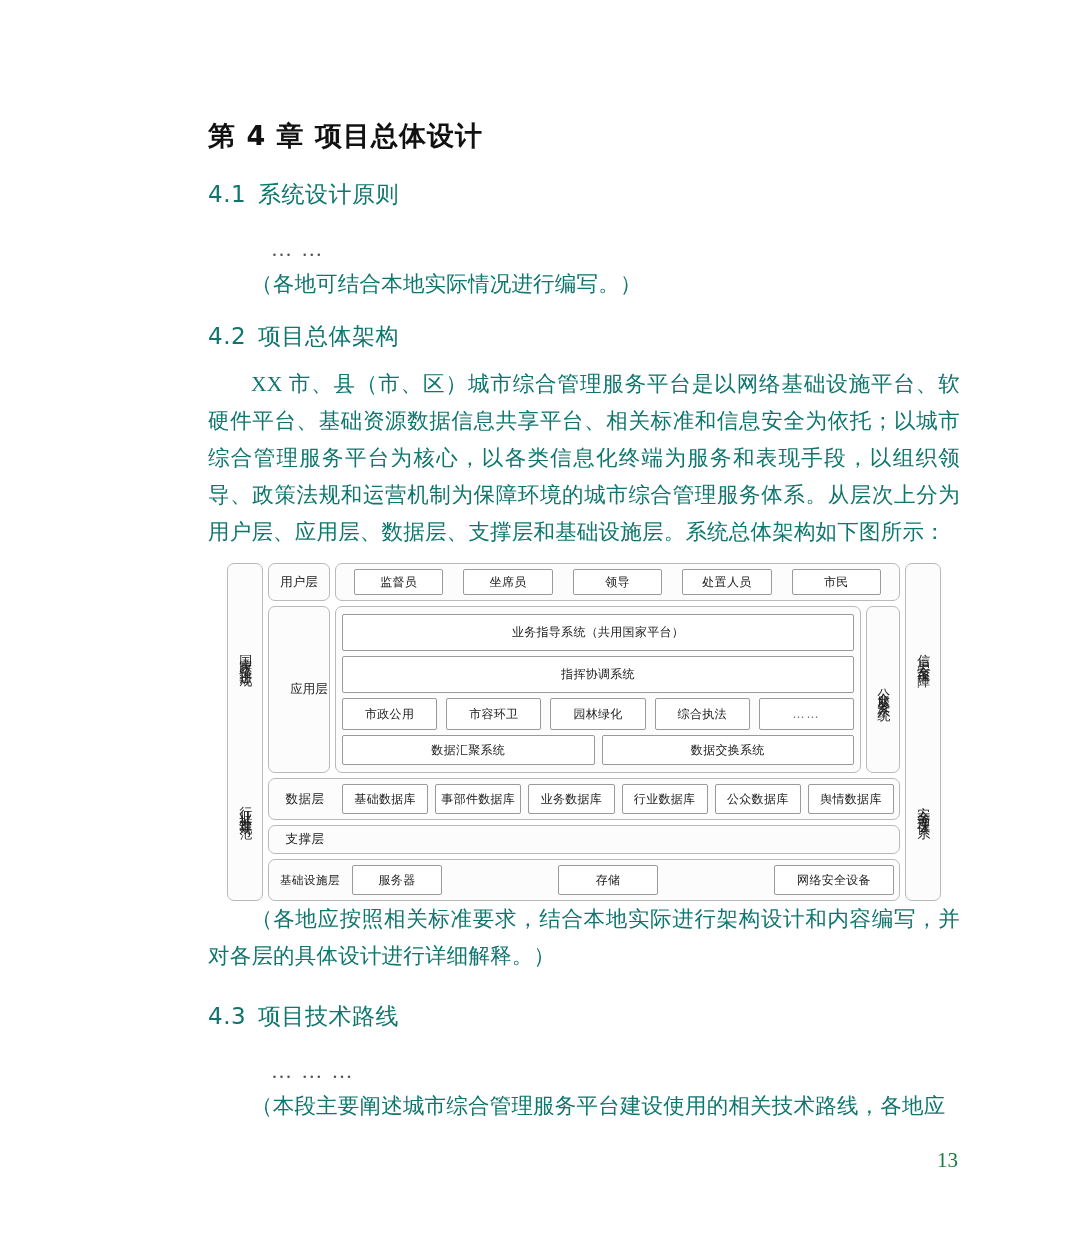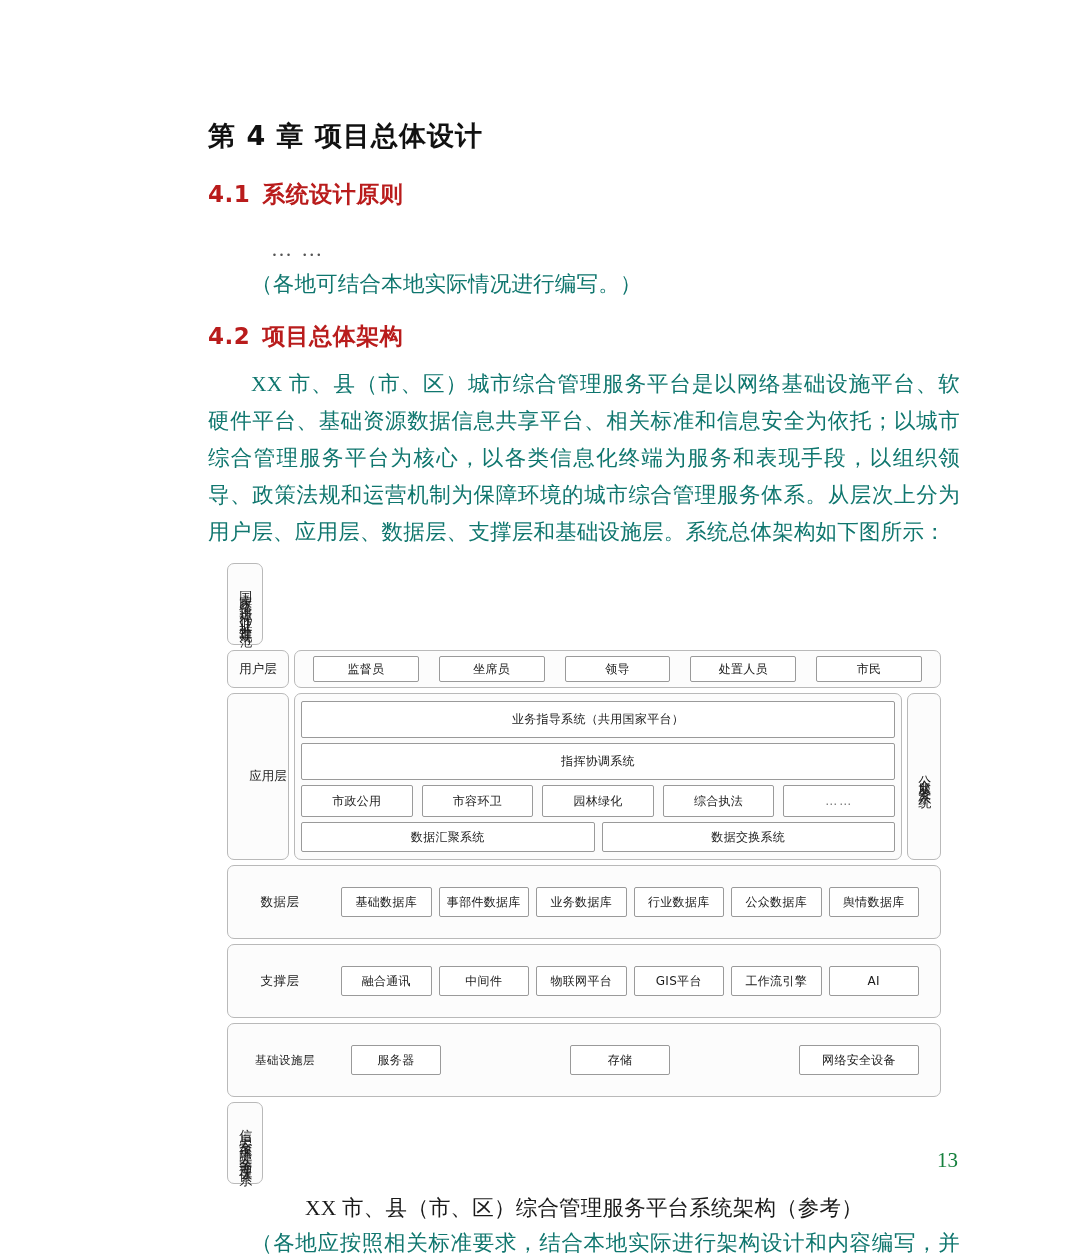--- a/index.html
+++ b/index.html
@@ -35,26 +35,26 @@
     font-family: "DejaVu Sans", "Liberation Sans", sans-serif;
     font-weight: bold;
     font-size: 27px;
     letter-spacing: 1px;
     margin: 0 0 26px 0;
     line-height: 1.3;
     color: #111;
   }
   h2.section-title {
     font-family: "DejaVu Sans", "Liberation Sans", sans-serif;
-    font-weight: bold;
+    font-weight: normal;
     font-size: 23px;
     letter-spacing: 0.5px;
     margin: 0 0 14px 0;
     line-height: 1.35;
-    color: #b91c1c;
+    color: #0f766e;
   }
   .sec-num { margin-right: 12px; }
 
   
   p.body-text {
     font-size: 21.5px;
     line-height: 37px;
     margin: 0;
     text-align: justify;
     text-justify: inter-ideograph;
@@ -80,21 +80,20 @@
   }
   .diagram {
     position: relative;
     box-sizing: border-box;
     width: 714px;
     margin: 0 auto;
     display: flex;
     gap: 5px;
     padding: 0;
     font-family: "DejaVu Sans", "Liberation Sans", sans-serif;
-    flex-direction: column;
   }
   .rbox {
     border: 1px solid #b9b9b9;
     border-radius: 7px;
     background: #fcfcfc;
     box-sizing: border-box;
   }
   .sqbox {
     border: 1px solid #9a9a9a;
     border-radius: 2px;
@@ -134,40 +133,39 @@
     flex-direction: column;
     gap: 5px;
     min-width: 0;
   }
 
   
   .layer-row {
     display: flex;
     align-items: stretch;
     gap: 6px;
-    padding: 21px;
+    padding: 5px;
   }
   .layer-label {
     flex: 0 0 62px;
     display: flex;
     align-items: center;
     justify-content: center;
     font-size: 12.5px;
     color: #1a1a1a;
     letter-spacing: 0.5px;
     white-space: nowrap;
   }
   .layer-label.wide { flex: 0 0 72px; font-size: 11.5px; }
 
   .row-items {
     flex: 1 1 auto;
     display: flex;
     gap: 7px;
     min-width: 0;
-    margin-left: 24px;
   }
   .row-items > .sqbox { flex: 1 1 0; height: 30px; }
 
   
   .user-band {
     display: flex;
     gap: 5px;
     align-items: stretch;
   }
   .user-label-box {
@@ -315,28 +313,20 @@
               <div class="sqbox">事部件数据库</div>
               <div class="sqbox">业务数据库</div>
               <div class="sqbox">行业数据库</div>
               <div class="sqbox">公众数据库</div>
               <div class="sqbox">舆情数据库</div>
             </div>
           </div>
 
           <div class="rbox layer-row">
             <div class="layer-label">支撑层</div>
-            <div class="row-items">
-              <div class="sqbox">融合通讯</div>
-              <div class="sqbox">中间件</div>
-              <div class="sqbox">物联网平台</div>
-              <div class="sqbox">GIS平台</div>
-              <div class="sqbox">工作流引擎</div>
-              <div class="sqbox">AI</div>
-            </div>
           </div>
 
           <div class="rbox layer-row">
             <div class="layer-label wide">基础设施层</div>
             <div class="row-items">
               <div class="sqbox" style="flex:0 0 90px;">服务器</div>
               <div style="flex:1 1 0;"></div>
               <div class="sqbox" style="flex:0 0 100px;">存储</div>
               <div style="flex:1 1 0;"></div>
               <div class="sqbox" style="flex:0 0 120px;">网络安全设备</div>
@@ -345,21 +335,20 @@
 
         </div>
 
         <div class="rbox side-rail">
           <span class="vtext">信息安全保障</span>
           <span class="vtext">安全管理体系</span>
         </div>
 
       </div>
 
-      <p class="figure-caption">XX 市、县（市、区）综合管理服务平台系统架构（参考）</p>
     </div>
 
     <p class="body-text indent">（各地应按照相关标准要求，结合本地实际进行架构设计和内容编写，并对各层的具体设计进行详细解释。）</p>
     <div class="gap-lg"></div>
 
     <h2 class="section-title">
       <span class="sec-num">4.3</span><span>项目技术路线</span>
     </h2>
     <div class="gap-sm"></div>
     <p class="ellipsis-line">… … …</p>

